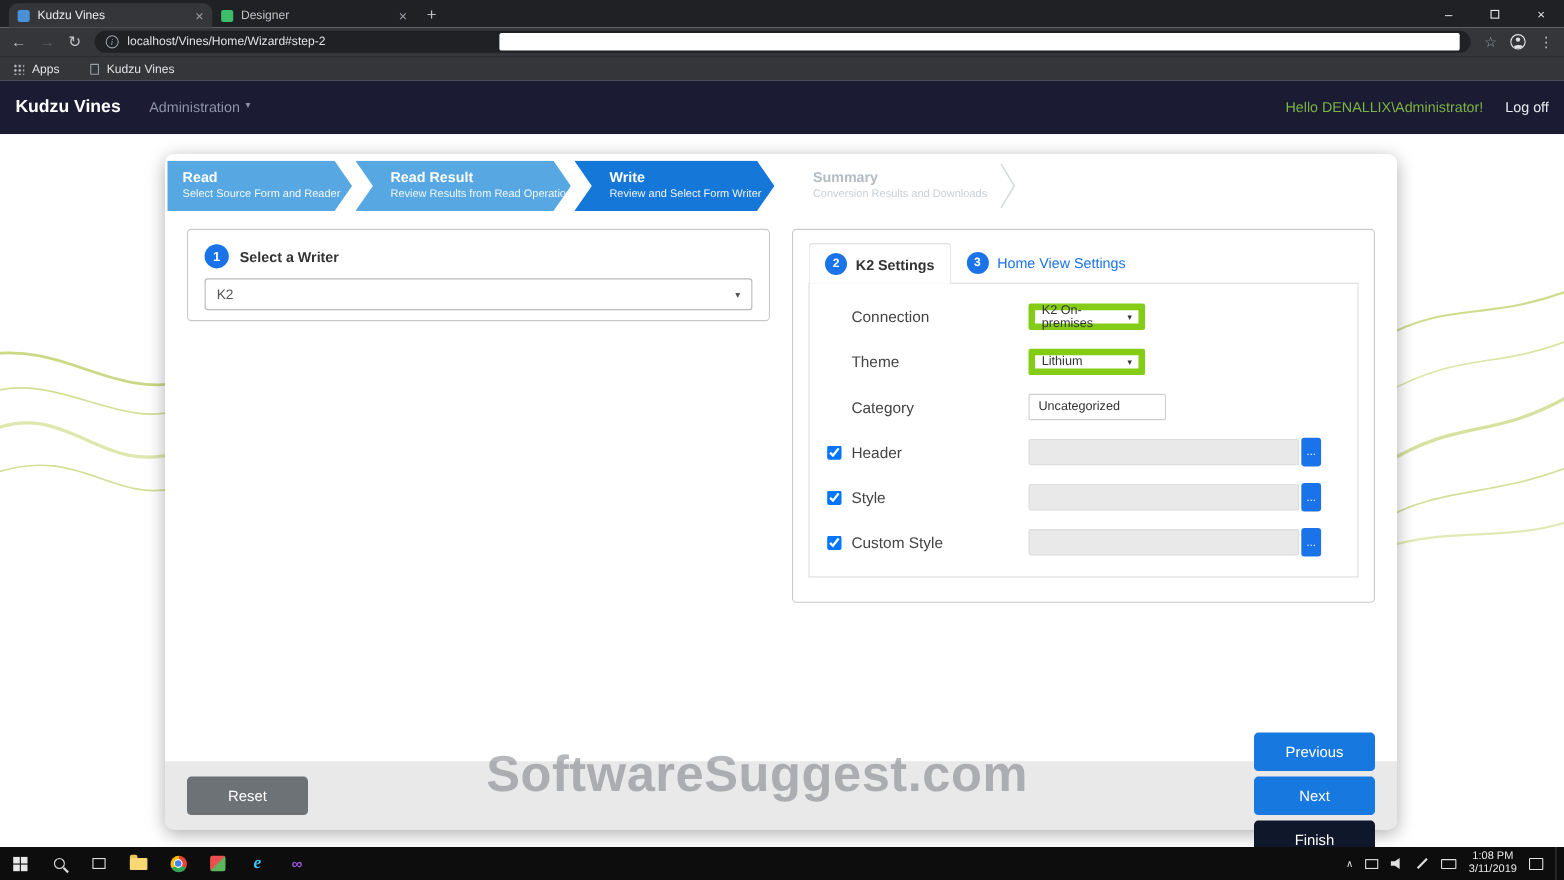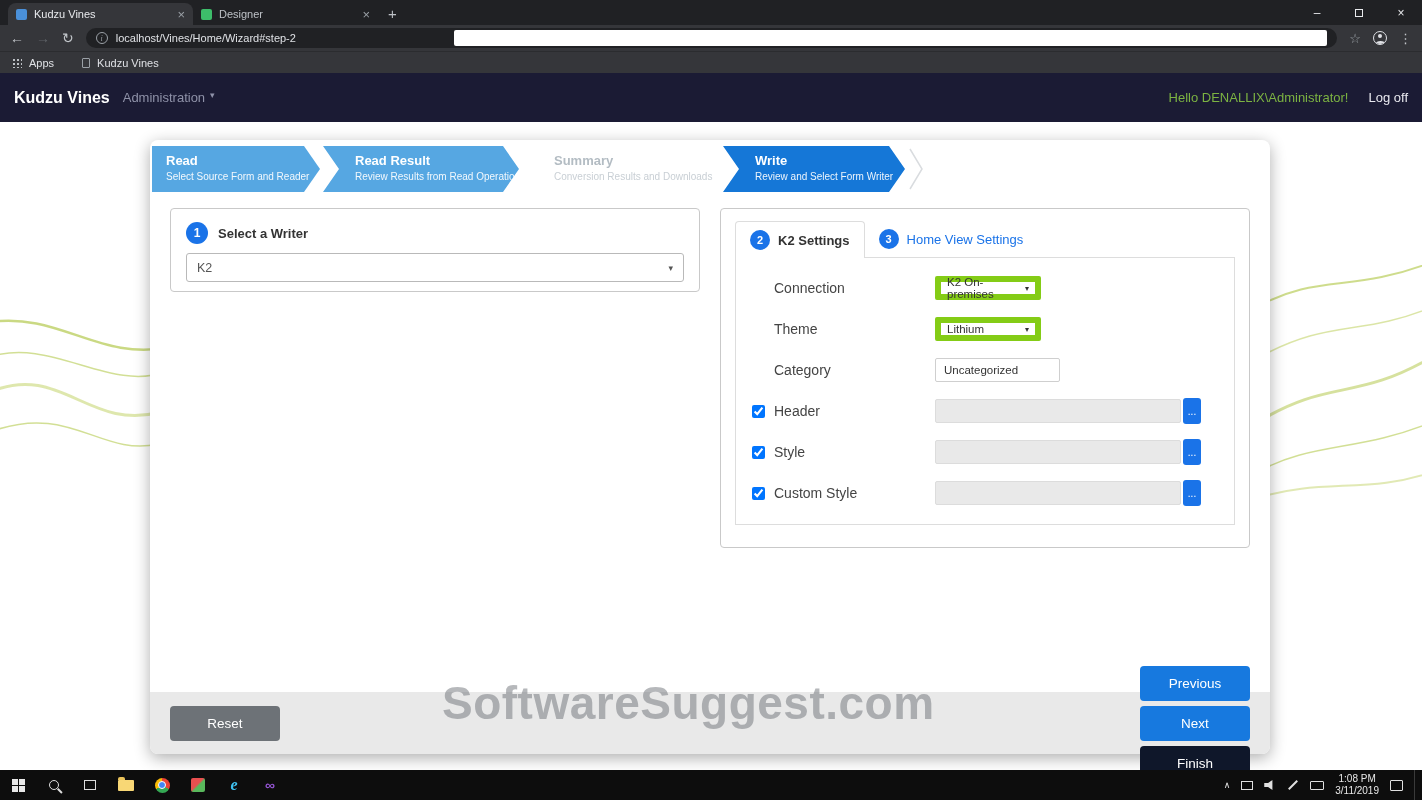--- a/index.html
+++ b/index.html
@@ -33,21 +33,21 @@
   .menu-dots { color:#c2c6ca; font-size:13px; }
 
   .bookmarksbar { height:22px; background:#35363a; border-top:1px solid #2b2c2f; display:flex; align-items:center; padding:0 12px; gap:7px; font-size:11px; color:#dfe1e5; }
   .grid-icon { width:10px; height:10px; background-image:radial-gradient(circle, #bdc1c6 1px, transparent 1.2px); background-size:4px 4px; background-position:0 0; }
   .bm-sep { width:14px; }
   .page-icon { width:8px; height:10px; border:1px solid #9aa0a6; border-radius:1px; }
 
   
   .appbar { height:49px; background:#1b1b34; display:flex; align-items:center; padding:0 14px; }
   .brand { color:#fff; font-size:16px; font-weight:bold; }
-  .admin-menu { margin-left:13px; color:#8f92a8; font-size:13px; display:flex; gap:5px; }
+  .admin-menu { margin-left:26px; color:#8f92a8; font-size:13px; display:flex; gap:5px; }
   .admin-menu .caret { font-size:9px; }
   .appbar-right { margin-left:auto; display:flex; align-items:center; gap:20px; font-size:13px; }
   .greeting { color:#7cb342; }
   .logoff { color:#e8e8ee; }
 
   
   .page { position:relative; height:648px; background:#fff; overflow:hidden; }
   .vines { position:absolute; inset:0; z-index:0; }
 
   .card { position:absolute; left:150px; top:18px; width:1120px; height:614px; background:#fff; border-radius:8px; box-shadow:0 4px 16px rgba(0,0,0,0.32); z-index:1; }
@@ -203,27 +203,27 @@
 
     <div class="steps">
       <div class="step first done s1">
         <div class="step-title">Read</div>
         <div class="step-sub">Select Source Form and Reader</div>
       </div>
       <div class="step mid done s2">
         <div class="step-title">Read Result</div>
         <div class="step-sub">Review Results from Read Operation</div>
       </div>
+      <div class="step mid current s3">
+        <div class="step-title">Write</div>
+        <div class="step-sub">Review and Select Form Writer</div>
+      </div>
       <div class="step mid todo s4">
         <div class="step-title">Summary</div>
         <div class="step-sub">Conversion Results and Downloads</div>
-      </div>
-      <div class="step mid current s3">
-        <div class="step-title">Write</div>
-        <div class="step-sub">Review and Select Form Writer</div>
       </div>
       <svg width="16" height="46">
           <polyline points="2,3 14,23 2,43" fill="none" stroke="#d9dcdf" stroke-width="1.5"></polyline>
         </svg>
     </div>
 
     <div class="panels">
 
       <div class="panel panel-left">
         <div class="panel-head">

